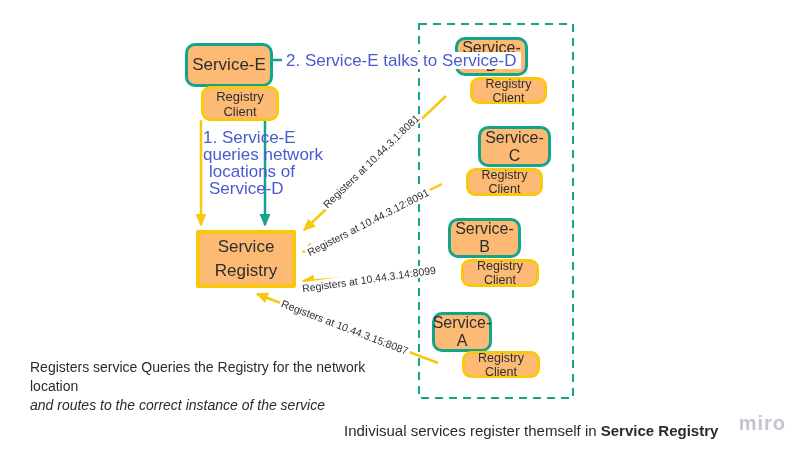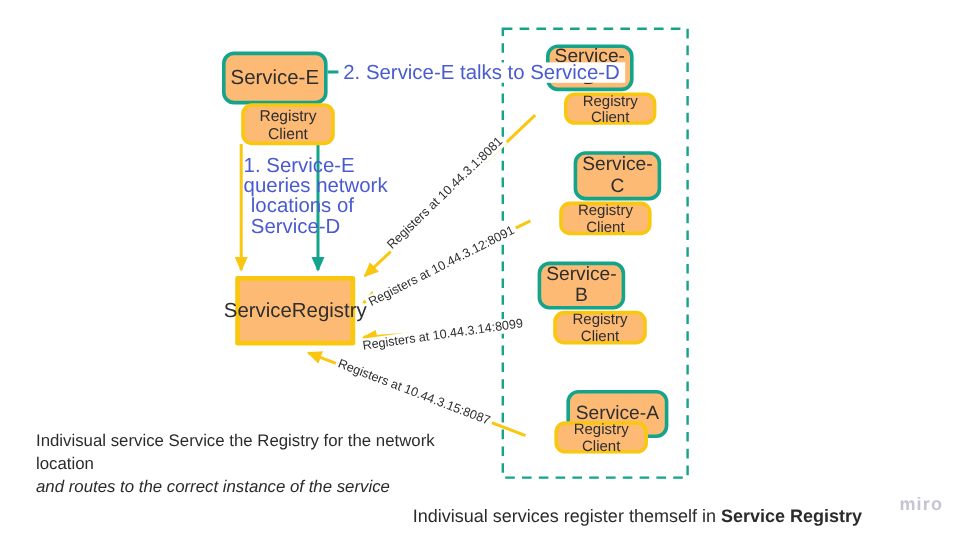--- a/index.html
+++ b/index.html
@@ -10,35 +10,35 @@
   .lines { position:absolute; left:0; top:0; width:800px; height:450px; }
   .box {
     position:absolute; background:#fdba74; box-sizing:border-box;
     display:flex; align-items:center; justify-content:center;
     color:#2e2e2e; text-align:center;
   }
   .teal-box   { border:3px solid #14a38b; border-radius:10px; font-size:16px; }
   .yellow-box { border:3px solid #fac710; border-radius:9px;  font-size:12.5px;margin-left:24px; }
   .registry-box {
     border:4px solid #fac710; border-radius:2px; font-size:17px;
-    line-height:24px;
+    flex-direction:column; line-height:24px;
   }
   .svc-e-label { font-size:17px; }
   .blue-note { position:absolute; color:#4a5bd0; font-size:17px; line-height:17px; }
   .talks-note { background:#ffffff; padding:0 4px; white-space:nowrap; }
   .reg-note {
     position:absolute; font-size:10.5px; color:#2e2e2e; white-space:nowrap;
     background:#ffffff; padding:0 2px;
   }
   .para { position:absolute; color:#2b2b2b; font-size:14px; line-height:19px; }
   .caption { position:absolute; color:#2b2b2b; font-size:15px; white-space:nowrap; }
   .caption b { font-weight:bold; }
   .watermark {
     position:absolute; right:14px; top:412px; color:#c5c4d2;
-    font-size:15px; font-weight:600; letter-spacing:1px;
+    font-size:20px; font-weight:600; letter-spacing:1px;
   }
 </style>
 </head>
 <body>
 
 <div class="canvas">
 
   <svg class="lines" width="800" height="450" viewBox="0 0 800 450">
     <defs>
       <marker id="arrY" viewBox="0 0 10 10" refX="8" refY="5" markerWidth="5.5" markerHeight="5.5" orient="auto-start-reverse">
@@ -87,40 +87,40 @@
     <span>Registry Client</span>
   </div>
 
   <div class="box teal-box" style="left:448px; top:218px; width:73px; height:40px;">
     <span>Service-B</span>
   </div>
   <div class="box yellow-box" style="left:437px; top:259px; width:78px; height:28px;">
     <span>Registry Client</span>
   </div>
 
-  <div class="box teal-box" style="left:472px; top:312px; width:85px; height:40px;margin-top:13px;">
+  <div class="box teal-box" style="left:432px; top:312px; width:60px; height:40px;">
     <span>Service-A</span>
   </div>
   <div class="box yellow-box" style="left:438px; top:351px; width:78px; height:27px;">
     <span>Registry Client</span>
   </div>
 
   <div class="reg-note" style="left:371px; top:161px; transform:translate(-50%,-50%) rotate(-44deg);">Registers at 10.44.3.1:8081</div>
   <div class="reg-note" style="left:368px; top:222px; transform:translate(-50%,-50%) rotate(-27deg);">Registers at 10.44.3.12:8091</div>
   <div class="reg-note" style="left:369px; top:279px; transform:translate(-50%,-50%) rotate(-8deg);">Registers at 10.44.3.14:8099</div>
   <div class="reg-note" style="left:345px; top:327px; transform:translate(-50%,-50%) rotate(21deg);">Registers at 10.44.3.15:8087</div>
 
   <div class="blue-note talks-note" style="left:282px; top:52px;">2. Service-E talks to Service-D</div>
   <div class="blue-note" style="left:203px; top:129px; width:150px;">
     <span style="display:block;">1. Service-E queries network</span>
     <span style="display:block; margin-left:6px;">locations of Service-D</span>
   </div>
 
   <div class="para" style="left:30px; top:358px; width:380px;">
-    <span style="display:block;">Indivisual service Service the Registry for the network location</span>
+    <span style="display:block;">Registers service Queries the Registry for the network location</span>
     <span style="display:block;font-style:italic;">and routes to the correct instance of the service</span>
   </div>
   <div class="caption" style="left:344px; top:422px;">
     <span>Indivisual services register themself in </span><b>Service Registry</b>
   </div>
 
   <div class="watermark">miro</div>
 </div>
 
 </body></html>

